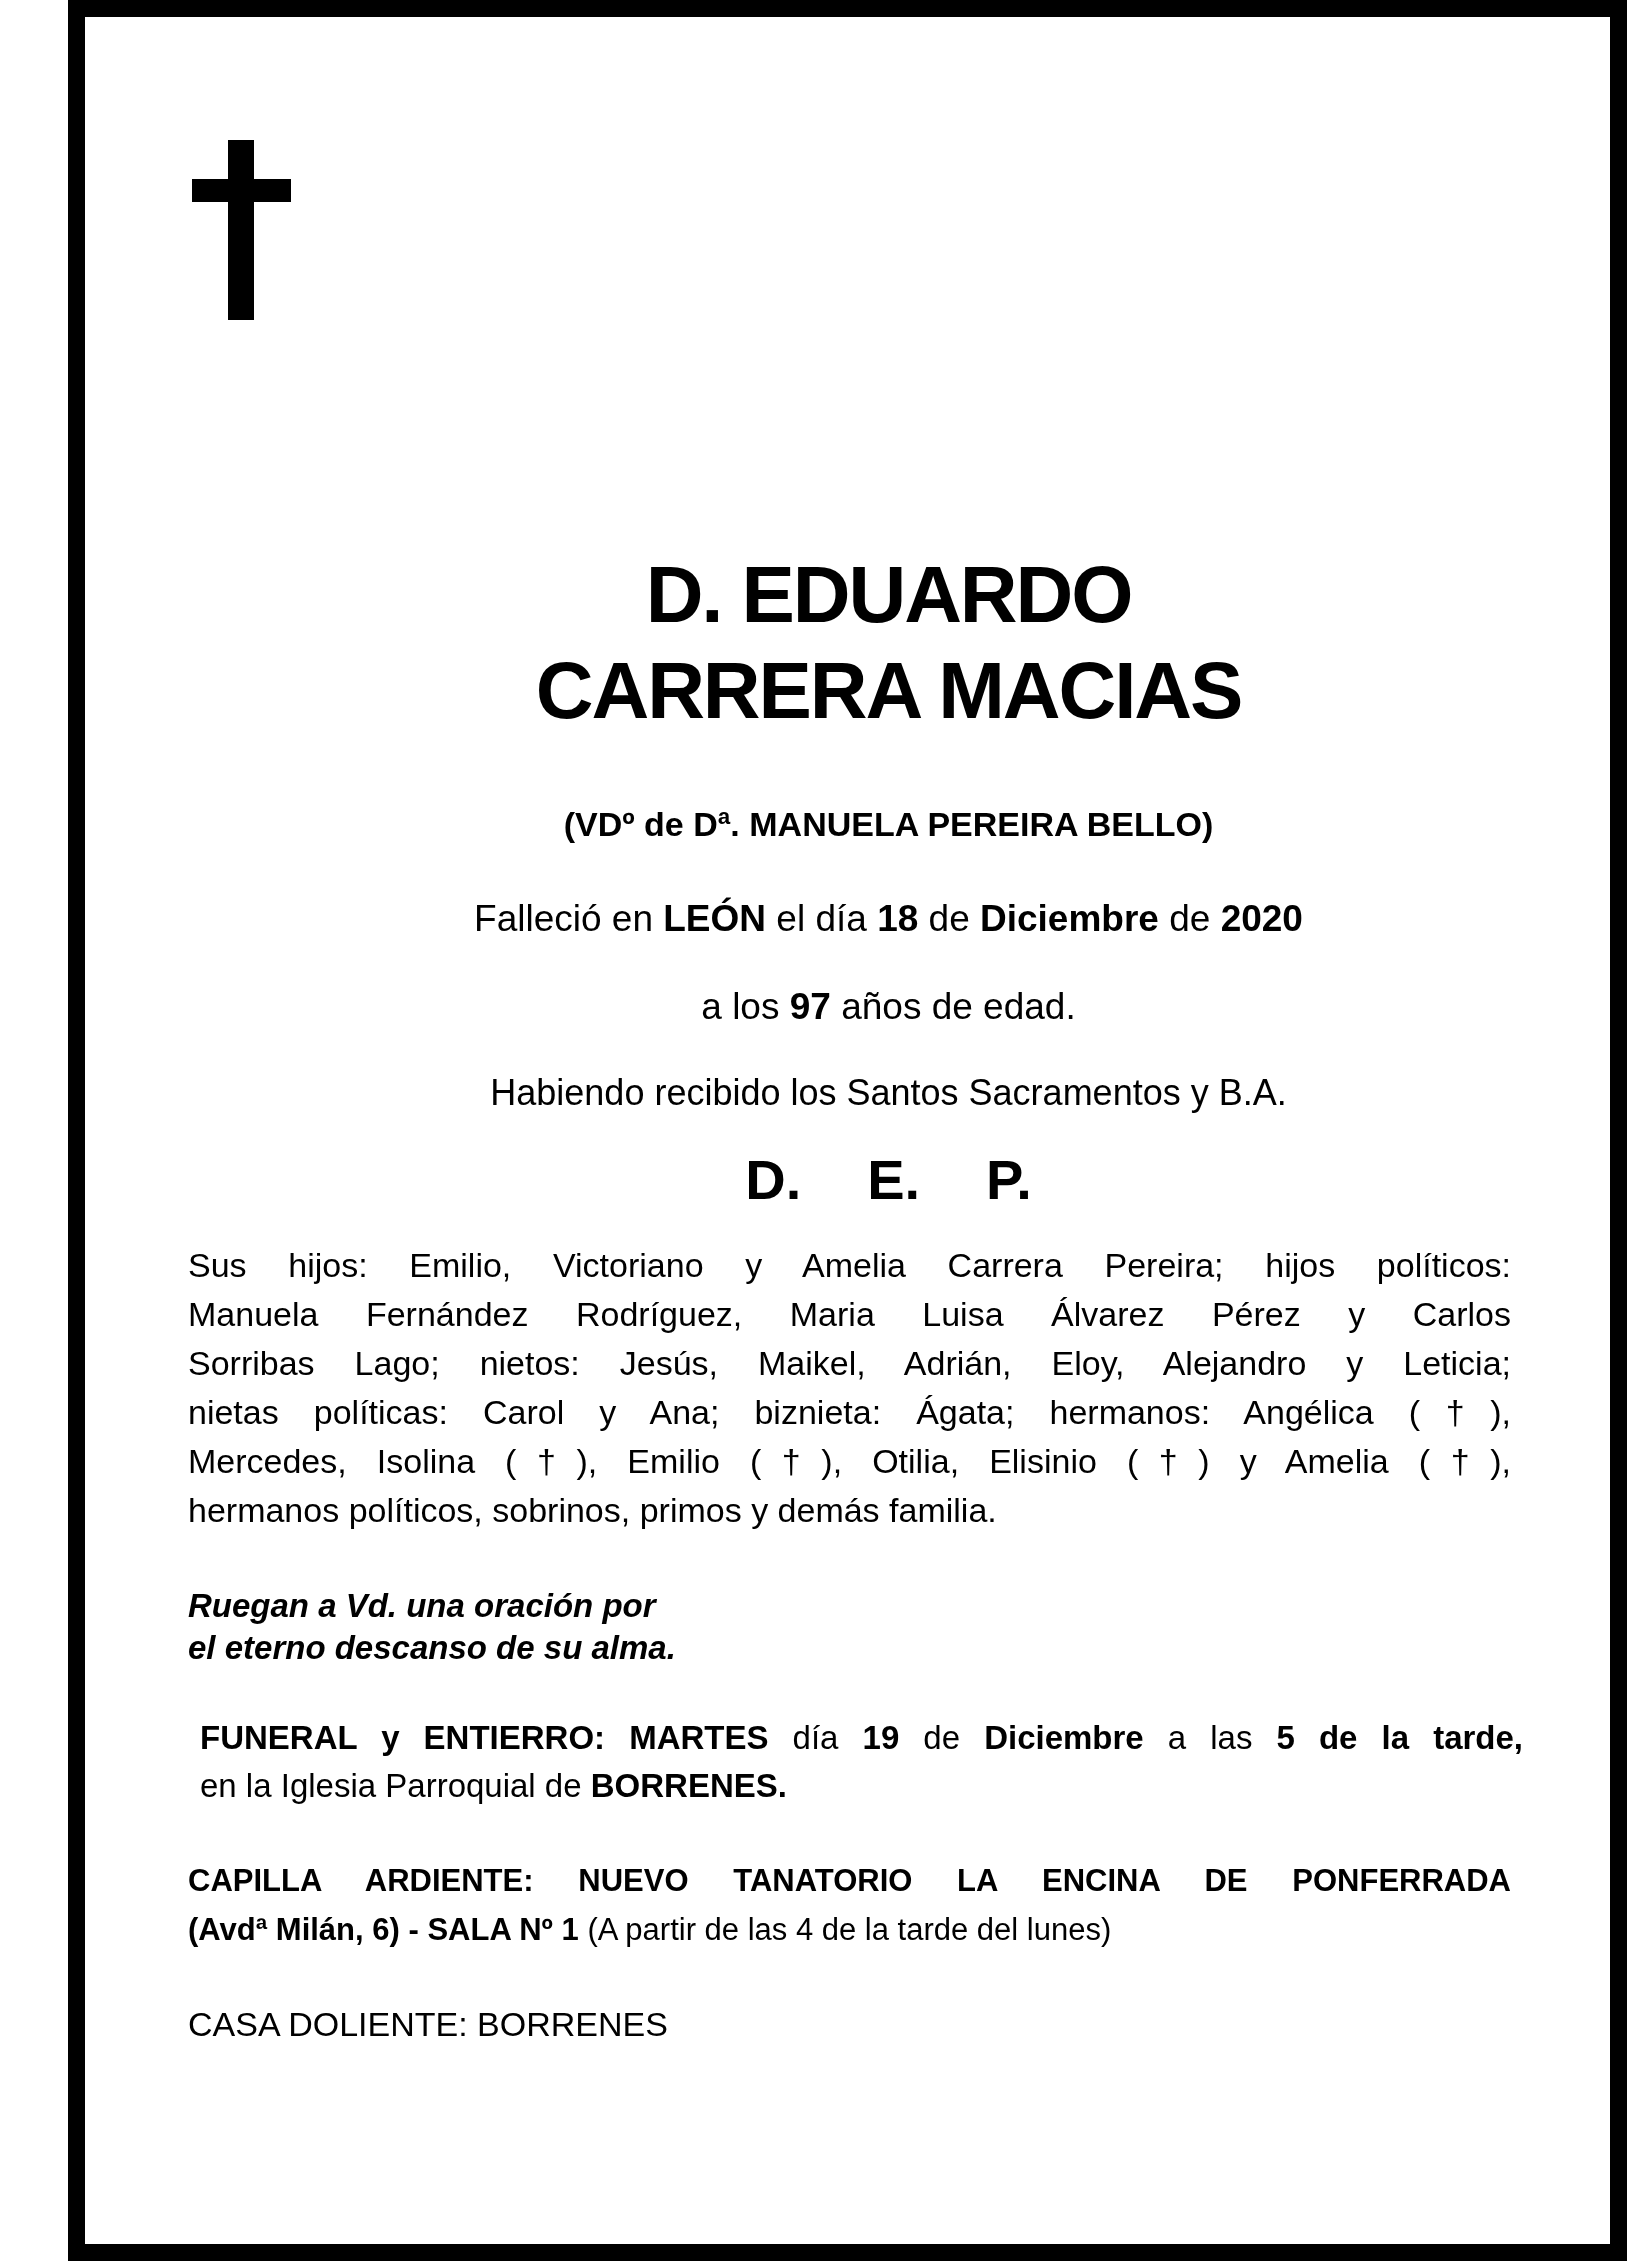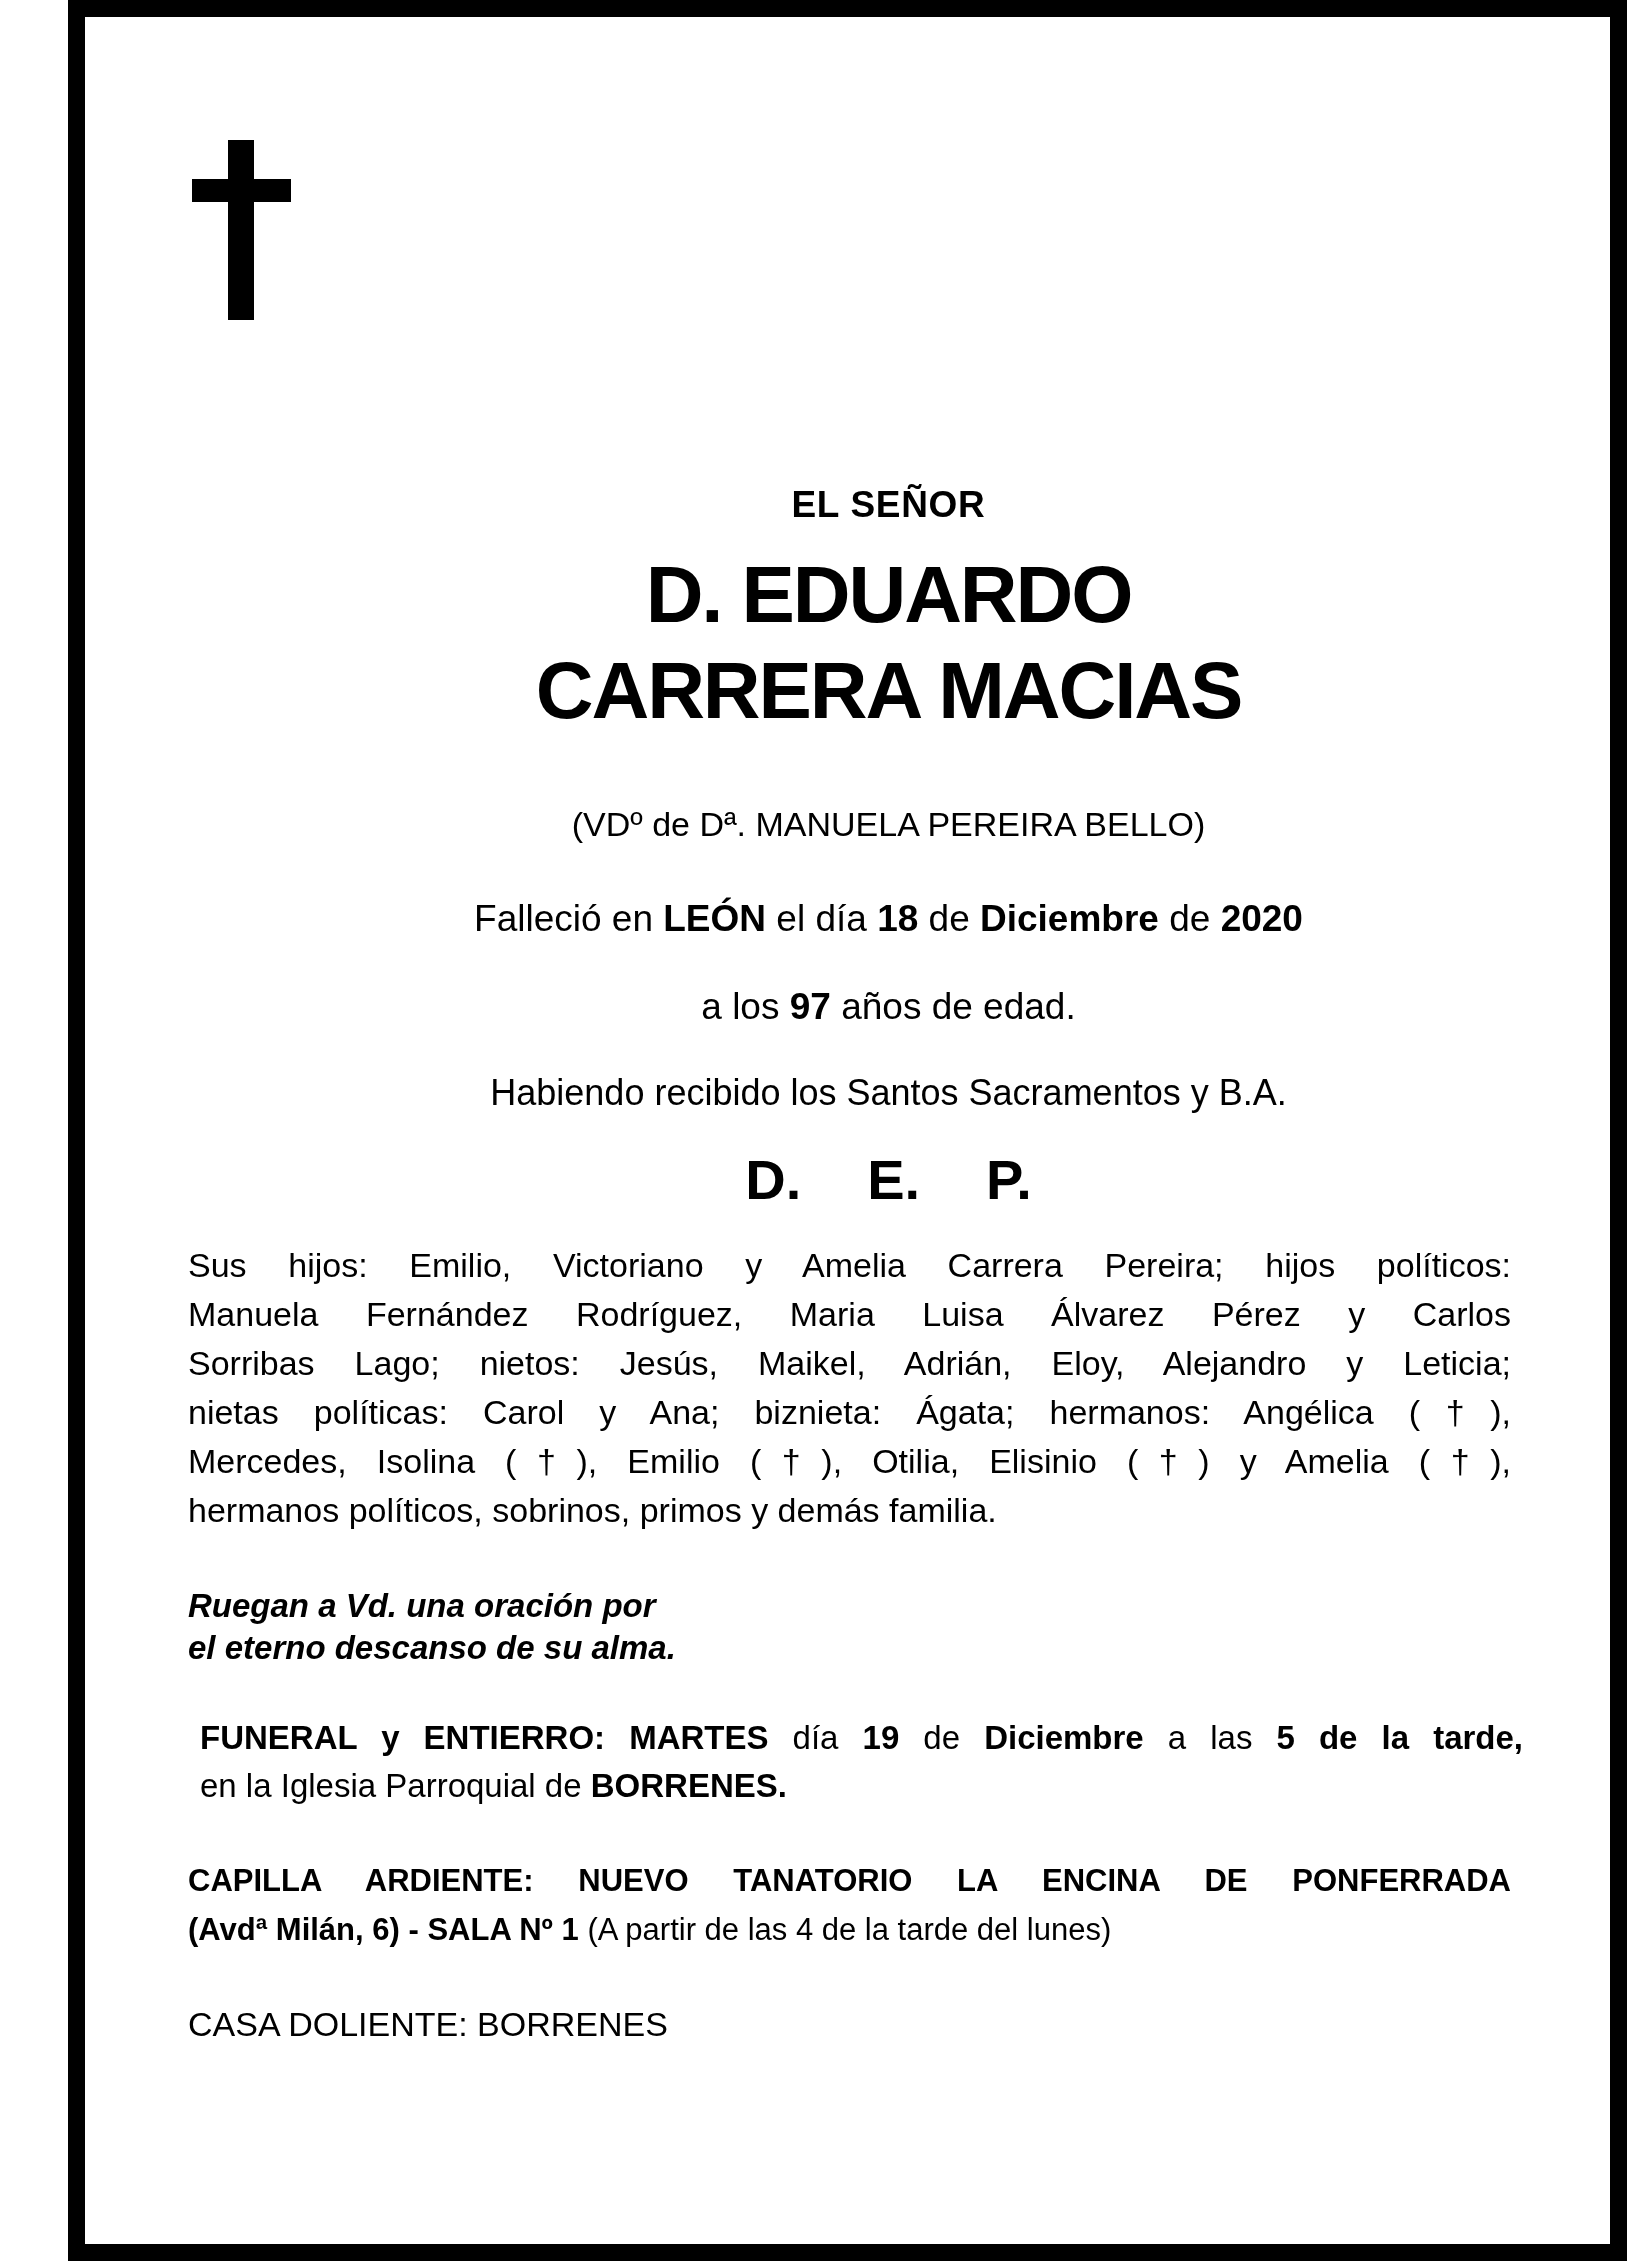--- a/index.html
+++ b/index.html
@@ -27,21 +27,21 @@
   .col { left: 103px; width: 1323px; }
   .centered { left: 142px; width: 1323px; text-align: center; }
 
   
   .cross { left: 107px; top: 123px; width: 99px; height: 180px; }
   .cross-v { position: absolute; left: 36px; top: 0; width: 26px; height: 180px; background: #000; }
   .cross-h { position: absolute; left: 0; top: 39px; width: 99px; height: 23px; background: #000; }
 
   .salutation { top: 466px; font-size: 37px; font-weight: bold; line-height: 44px; letter-spacing: 0.7px; }
   .name { top: 530px; font-size: 80px; font-weight: bold; line-height: 96px; letter-spacing: -2.1px; }
-  .widower { top: 787px; font-size: 34px; font-weight: normal; line-height: 41px; }
+  .widower { top: 787px; font-size: 34px; font-weight: bold; line-height: 41px; }
   .death-line { top: 880px; font-size: 37px; line-height: 44px; }
   .age-line { top: 968px; font-size: 37px; line-height: 44px; }
   .sacraments { top: 1055px; font-size: 36px; line-height: 42px; }
   .dep { top: 1137px; font-size: 56px; font-weight: bold; line-height: 51px; word-spacing: 0.9em; }
 
   .family { top: 1224px; font-size: 34px; line-height: 49px; }
   .jline { text-align: justify; text-align-last: justify; }
 
   .prayer { top: 1568px; font-size: 33px; font-weight: bold; font-style: italic; line-height: 42px; text-align: left; }
 
@@ -54,21 +54,20 @@
 </head>
 <body>
 
 <div class="frame">
 
   <div class="block cross">
     <div class="cross-v"></div>
     <div class="cross-h"></div>
   </div>
 
-  <div class="block centered salutation">EL SEÑOR</div>
 
   <div class="block centered name">
     <div>D. EDUARDO</div>
     <div>CARRERA MACIAS</div>
   </div>
 
   <div class="block centered widower">(VDº de Dª. MANUELA PEREIRA BELLO)</div>
 
   <div class="block centered death-line">
     <span>Falleció en </span><span class="b">LEÓN</span><span> el día </span><span class="b">18</span><span> de </span><span class="b">Diciembre</span><span> de </span><span class="b">2020</span>

